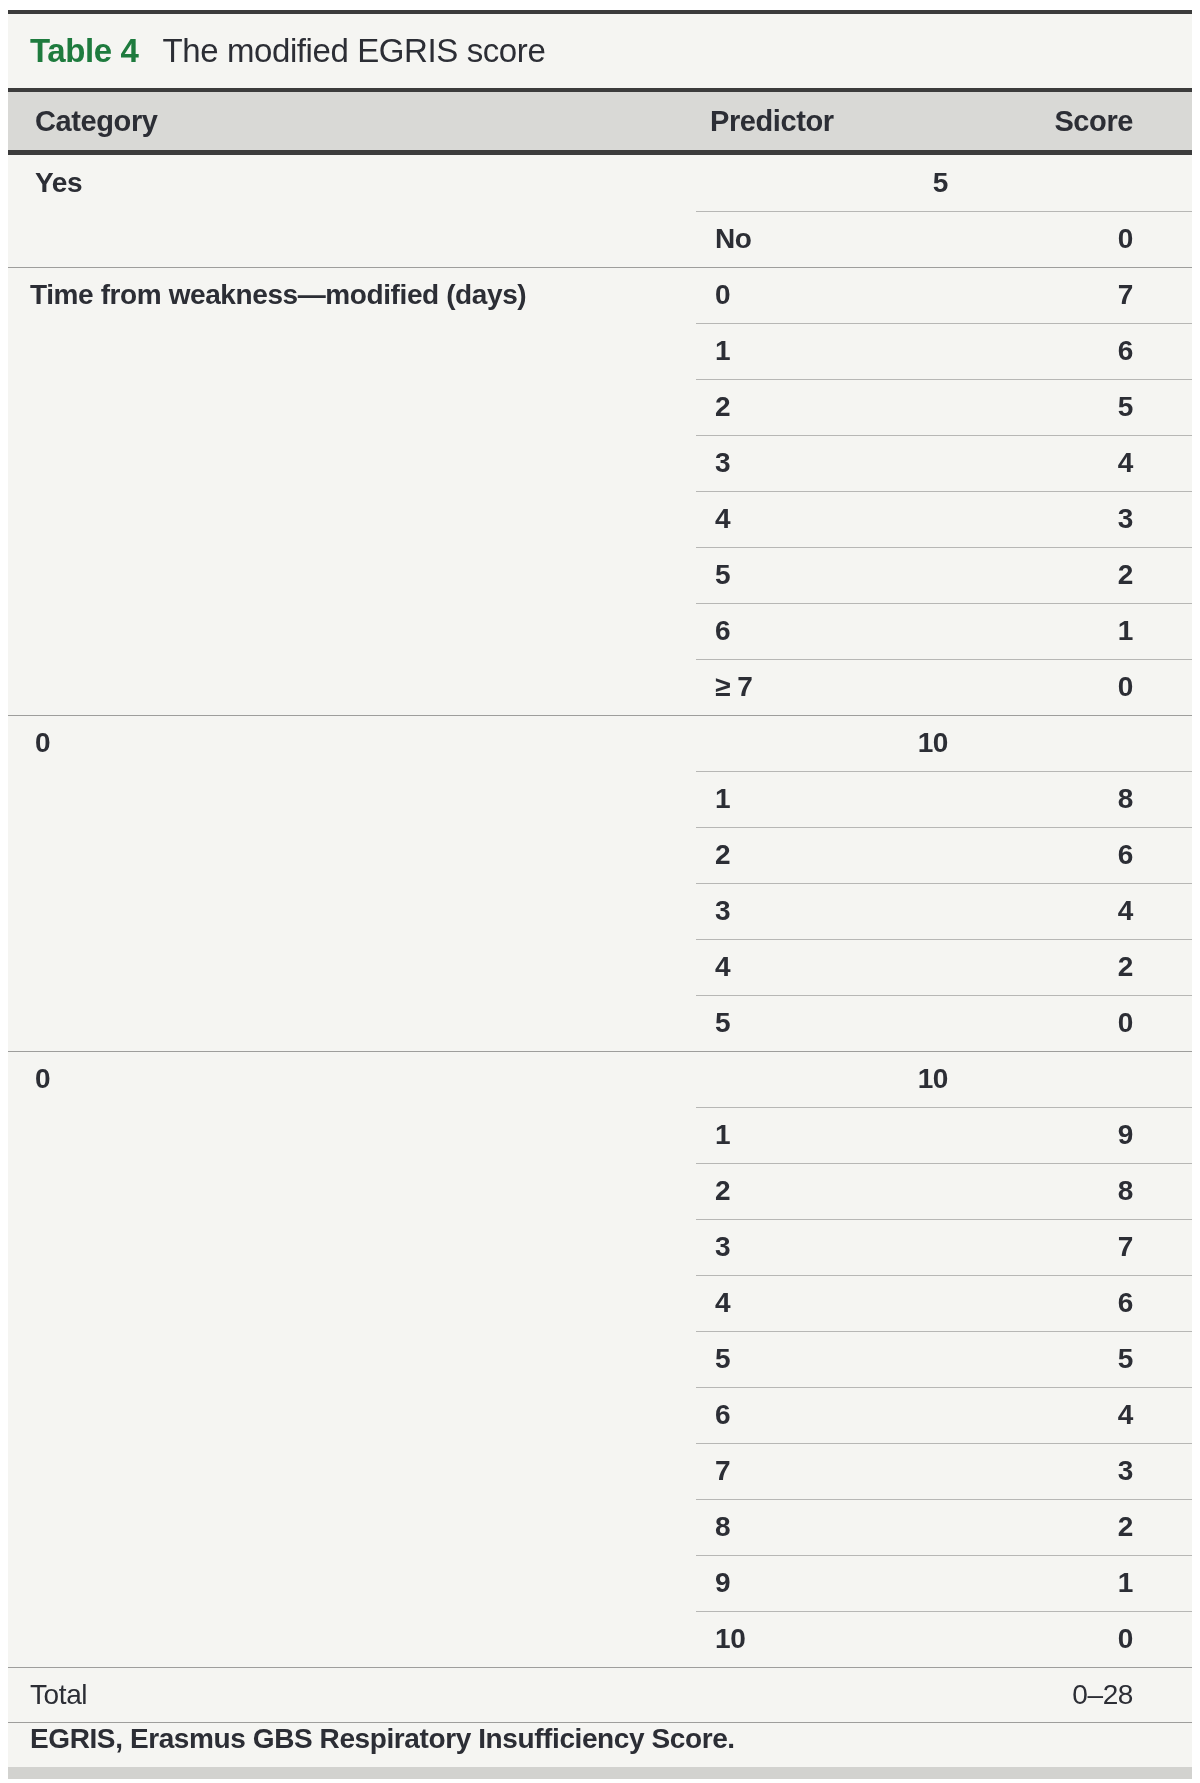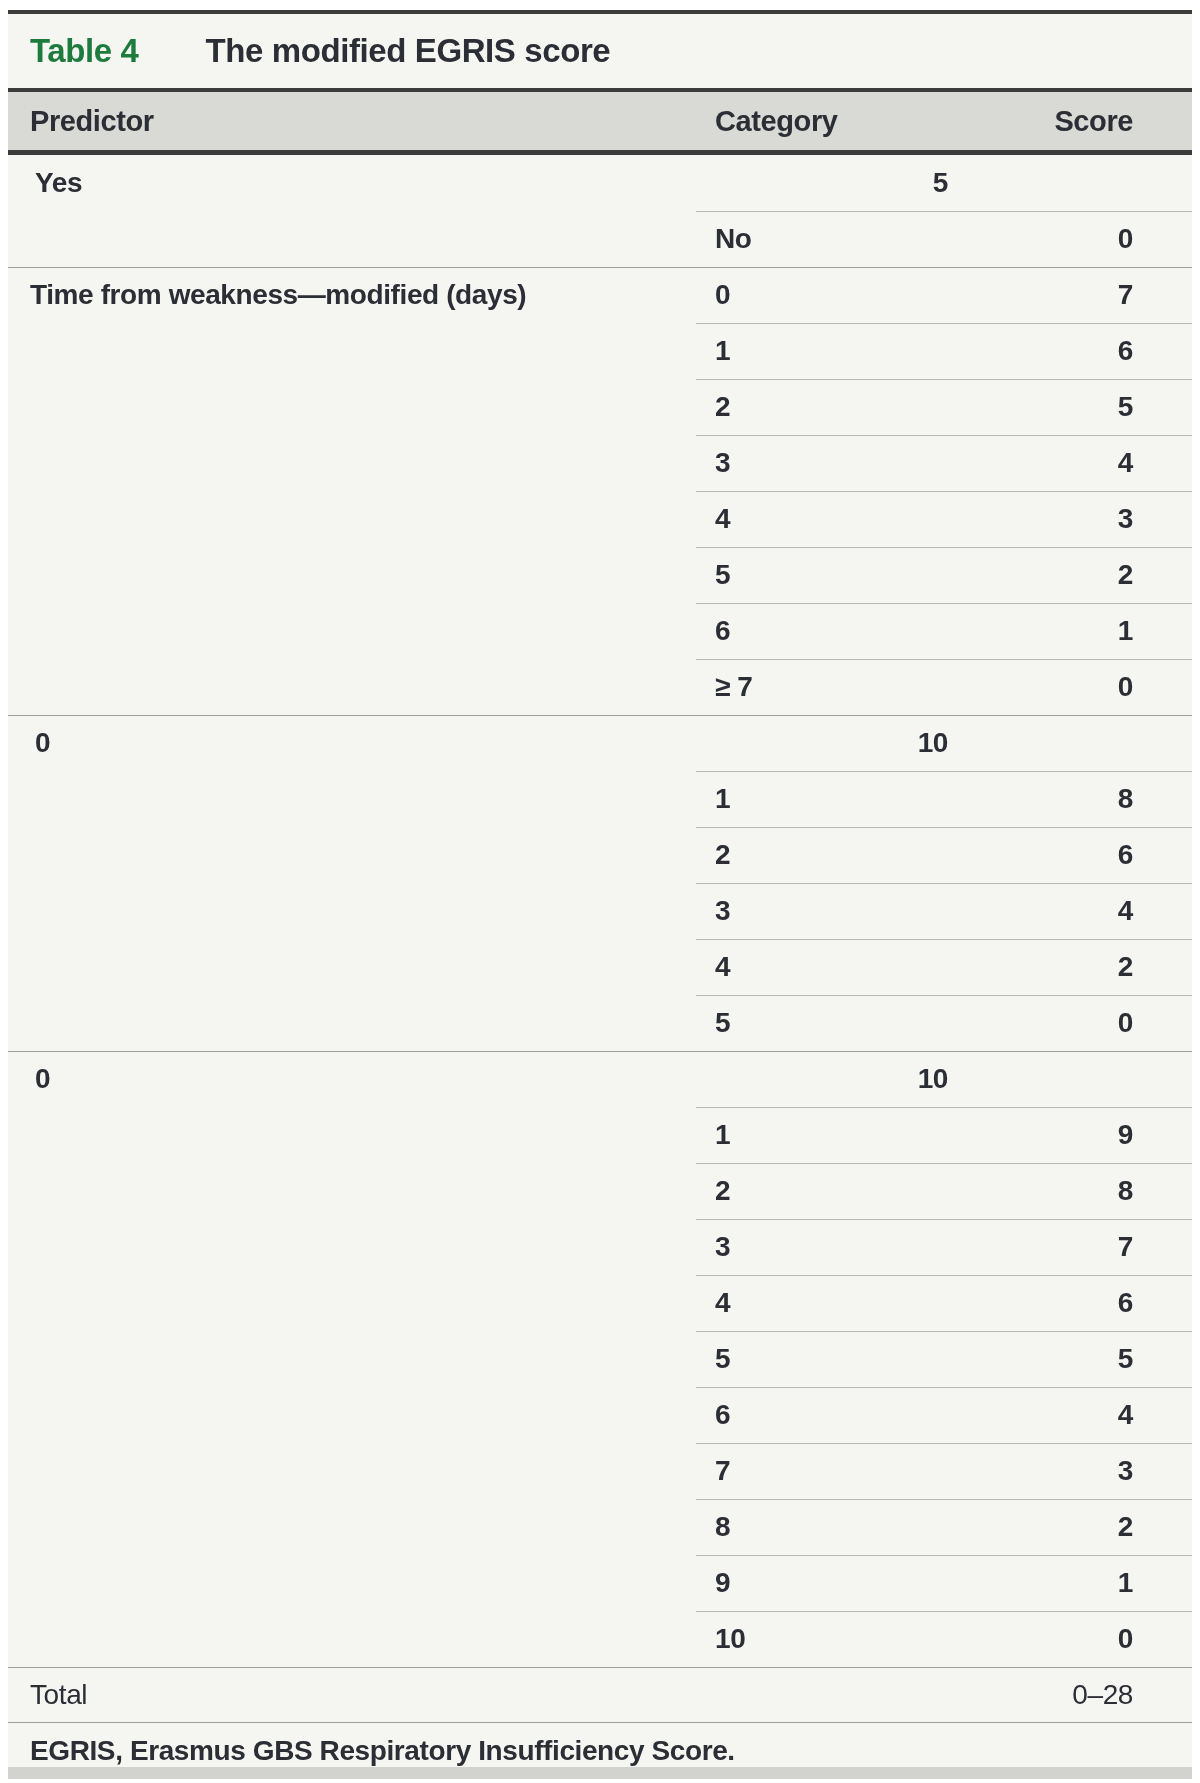--- a/index.html
+++ b/index.html
@@ -42,23 +42,22 @@
     padding-left:22px;
     gap:24px;
   }
   .title-label{
     font-size:33px;
     font-weight:700;
     color:var(--accent-green);
   }
   .title-text{
     font-size:33px;
-    font-weight:700;
+    font-weight:400;
     color:var(--text);
-    margin-left:43px;
   }
   .grid-cols{
     display:grid;
     grid-template-columns:680px 260px 185px 1fr;
     align-items:center;
   }
   .header-row{
     height:58px;
     background:var(--header-bg);
     font-size:29px;
@@ -96,21 +95,21 @@
     background:var(--body-bg);
     border-top:1px solid var(--line-group);
     font-size:28px;
     font-weight:400;
   }
   .footnote-row{
     height:45px;
     background:var(--body-bg);
     border-top:1px solid var(--line-group);
     display:flex;
-    align-items:flex-end;
+    align-items:flex-start;
     padding-left:22px;
     font-size:28px;
     font-weight:700;
   }
   .bottom-strip{
     height:12px;
     background:var(--strip);
   }
 </style>
 </head>
@@ -122,22 +121,22 @@
     <div class="rule-dark"></div>
 
     <div class="title-row">
       <span class="title-label">Table 4</span>
       <span class="title-text">The modified EGRIS score</span>
     </div>
 
     <div class="rule-dark"></div>
 
     <div class="header-row grid-cols">
+      <div class="cell category">Category</div>
       <div class="cell predictor">Predictor</div>
-      <div class="cell category">Category</div>
       <div class="cell score">Score</div>
       <div class="cell"></div>
     </div>
 
     <div class="rule-dark thick"></div>
 
     <div class="table-body">
         <div class="row grid-cols group-start">
           <div class="cell category">Yes</div>
           <div class="cell score">5</div>

